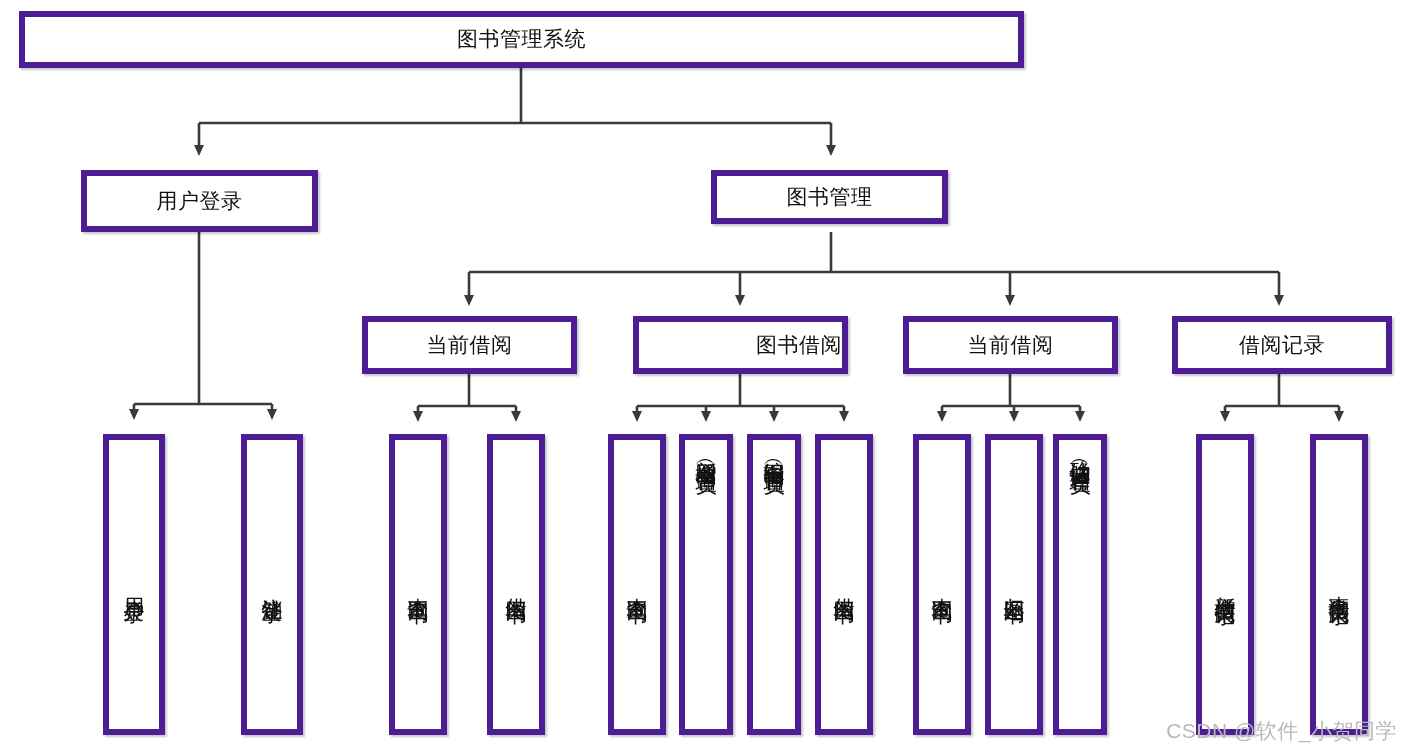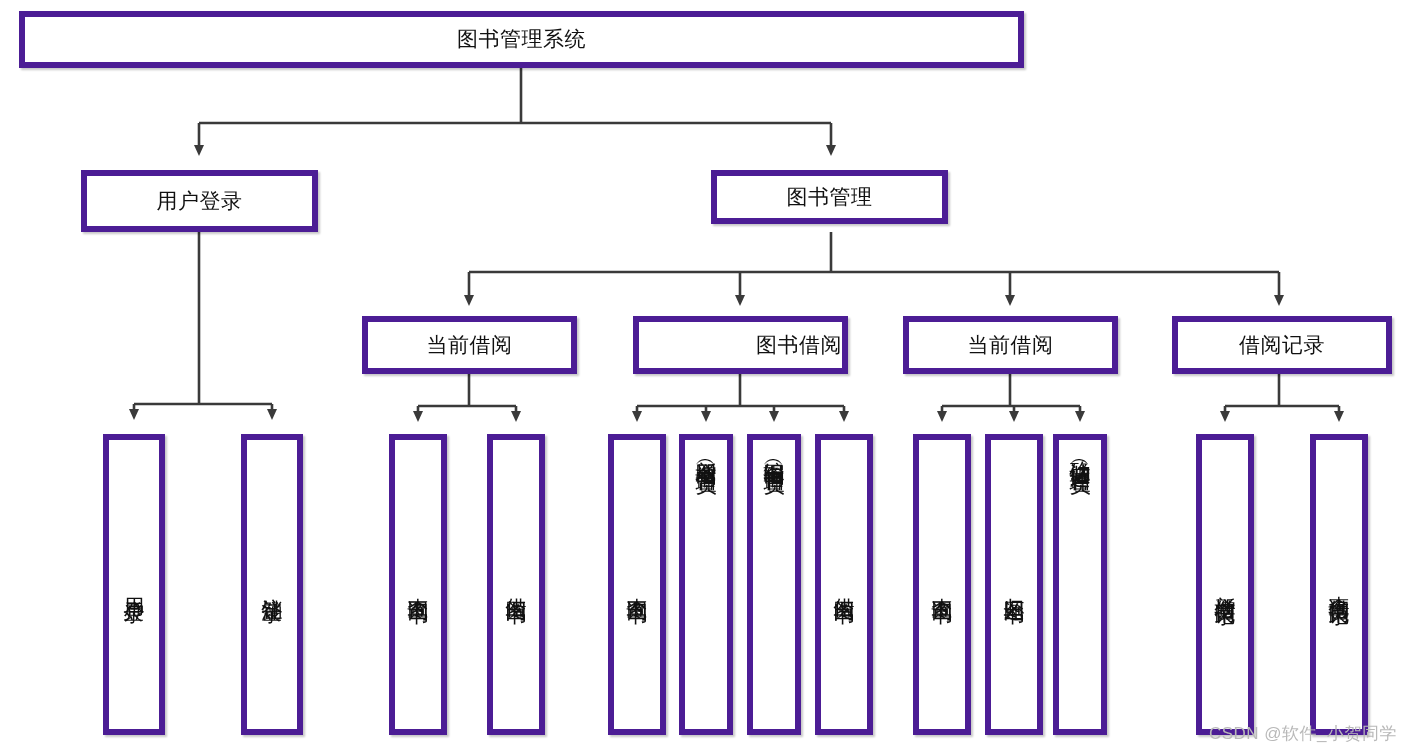--- a/index.html
+++ b/index.html
@@ -72,21 +72,21 @@
     align-items: flex-start;
   }
   .node.vert .lbl {
     padding: 4px 0;
   }
   
   #watermark {
     position: absolute;
     right: 8px;
     bottom: 2px;
-    font-size: 17px;
+    font-size: 21px;
     color: #b9b9b9;
     letter-spacing: 0.5px;
     white-space: nowrap;
     user-select: none;
   }
 </style>
 </head>
 <body>
 
 <div id="canvas">

